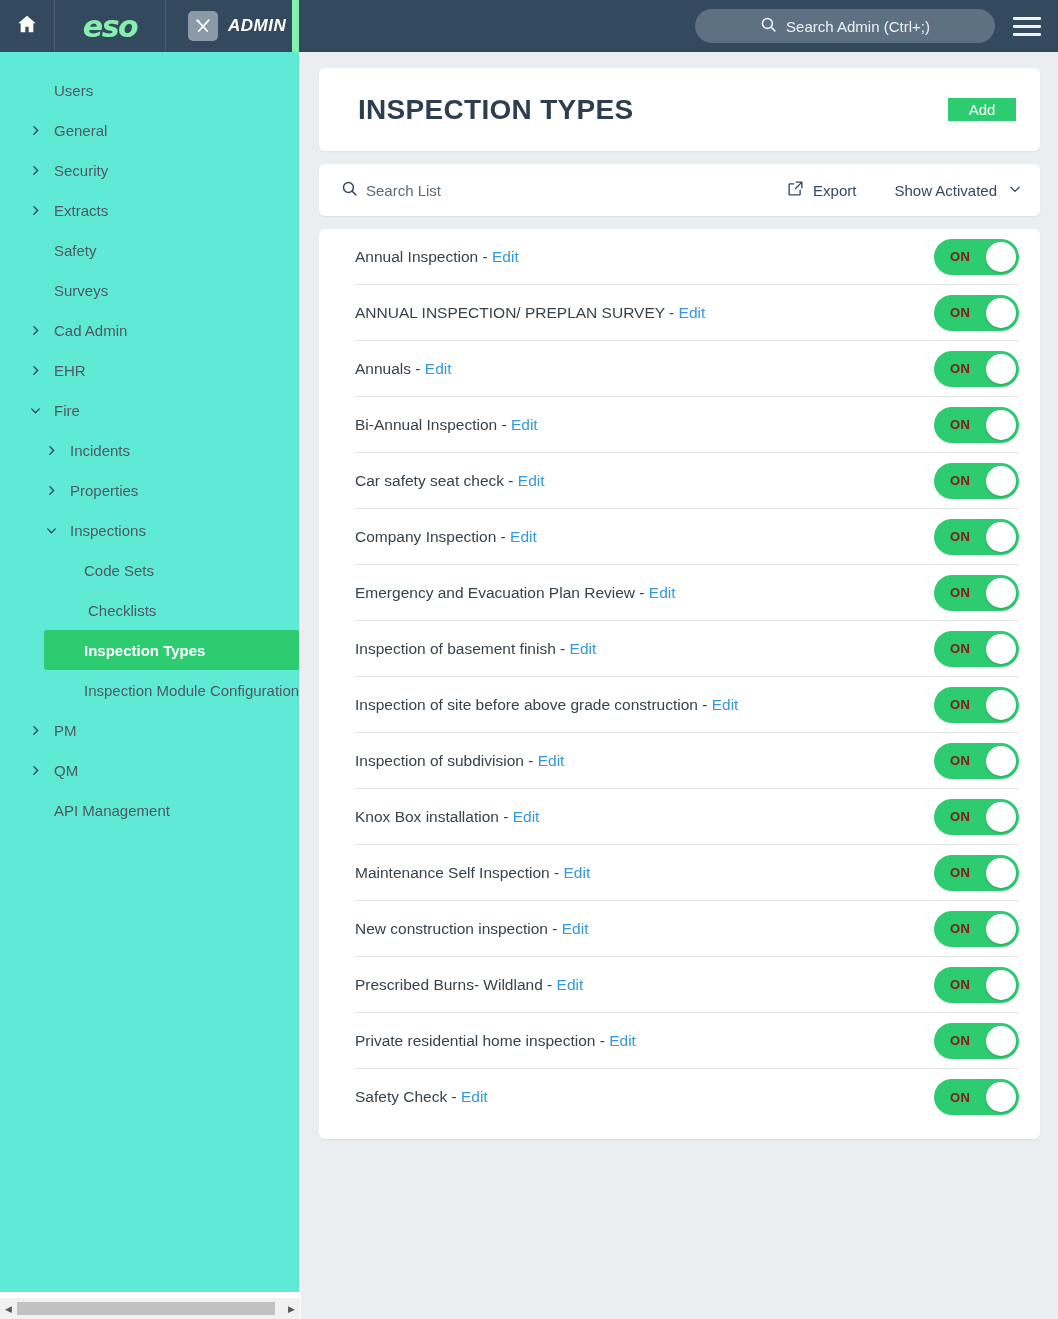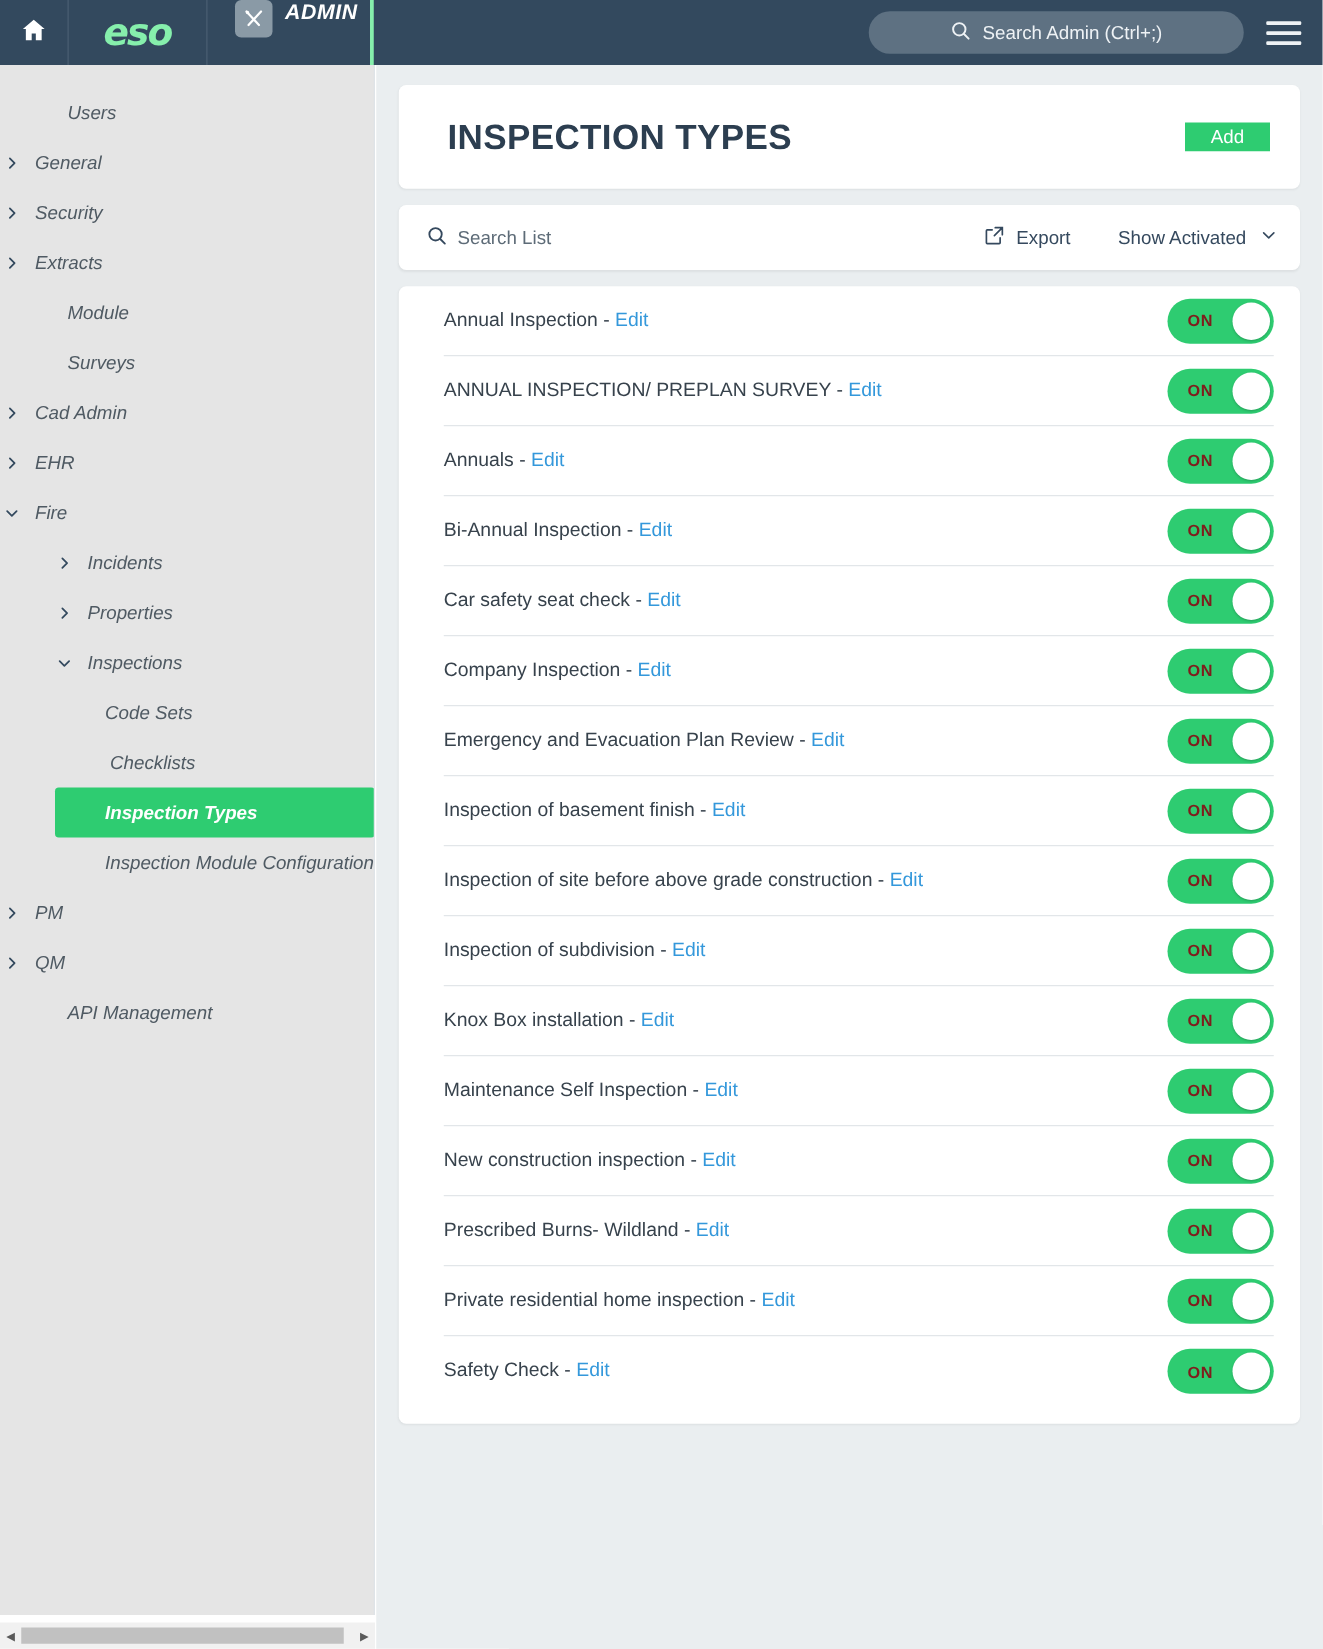--- a/index.html
+++ b/index.html
@@ -24,23 +24,23 @@
   .tb-eso {
     width: 111px; display: flex; align-items: center; justify-content: center;
     border-right: 1px solid #4a5e72; cursor: pointer;
   }
   .eso-logo {
     color: #86efac; font-weight: bold; font-size: 30px;
     font-style: italic; letter-spacing: -1.5px;
     font-family: "DejaVu Sans", sans-serif;
   }
   .tb-admin {
-    width: 133px; display: flex; gap: 10px;
+    width: 133px; display: flex; align-items: center; gap: 10px;
     padding-left: 22px;
-    border-right: 3px solid #86efac; cursor: pointer;
+    border-right: 7px solid #86efac; cursor: pointer;
   }
   .admin-ico {
     width: 30px; height: 30px; border-radius: 5px;
     background: #8a9aa6; display: flex; align-items: center; justify-content: center;
     flex: none;
   }
   .admin-txt {
     color: #fff; font-weight: bold; font-style: italic; font-size: 17px;
     letter-spacing: .5px;
   }
@@ -59,36 +59,35 @@
   .burger { width: 28px; }
   .burger i {
     display: block; height: 3px; background: #eef2f5;
     margin: 5px 0; border-radius: 1px;
   }
 
   
   .sidebar {
     position: absolute; top: 52px; left: 0;
     width: 300px; height: 1240px;
-    background: #e5e5e5;
+    background: #5eead4;
     border-right: 1px solid #dfe4e8;
     padding-top: 18px;
     overflow: hidden;
-    font-style: italic;
   }
   .navrow {
     height: 40px; display: flex; align-items: center;
     font-size: 15px; color: #4f5a63; cursor: pointer;
     white-space: nowrap;
   }
   .navrow .chev {
     width: 18px; display: inline-flex; align-items: center; justify-content: center;
     flex: none; color: #33495e;
   }
-  .navrow.l0 { }
+  .navrow.l0 { padding-left: 26px; }
   .navrow.l0.nochev { padding-left: 54px; }
   .navrow.l1 { padding-left: 42px; }
   .navrow.l2 { padding-left: 84px; }
   .navrow.active {
     background: #2ecc71; color: #fff; font-weight: bold;
     margin-left: 44px; border-radius: 3px; padding-left: 40px;
     width: 256px;
   }
 
   
@@ -239,21 +238,21 @@
     </div>
     <div class="navrow l0">
       <span class="chev">
         <svg width="13" height="13" viewBox="0 0 24 24" fill="none" stroke="currentColor" stroke-width="2.6" stroke-linecap="round" stroke-linejoin="round">
           <path d="M9 5l7 7-7 7"></path>
         </svg>
       </span>
       <span style="margin-left: 10px;">Extracts</span>
     </div>
     <div class="navrow l0 nochev">
-      <span style="margin-left: 0px;">Module</span>
+      <span style="margin-left: 0px;">Safety</span>
     </div>
     <div class="navrow l0 nochev">
       <span style="margin-left: 0px;">Surveys</span>
     </div>
     <div class="navrow l0">
       <span class="chev">
         <svg width="13" height="13" viewBox="0 0 24 24" fill="none" stroke="currentColor" stroke-width="2.6" stroke-linecap="round" stroke-linejoin="round">
           <path d="M9 5l7 7-7 7"></path>
         </svg>
       </span>

